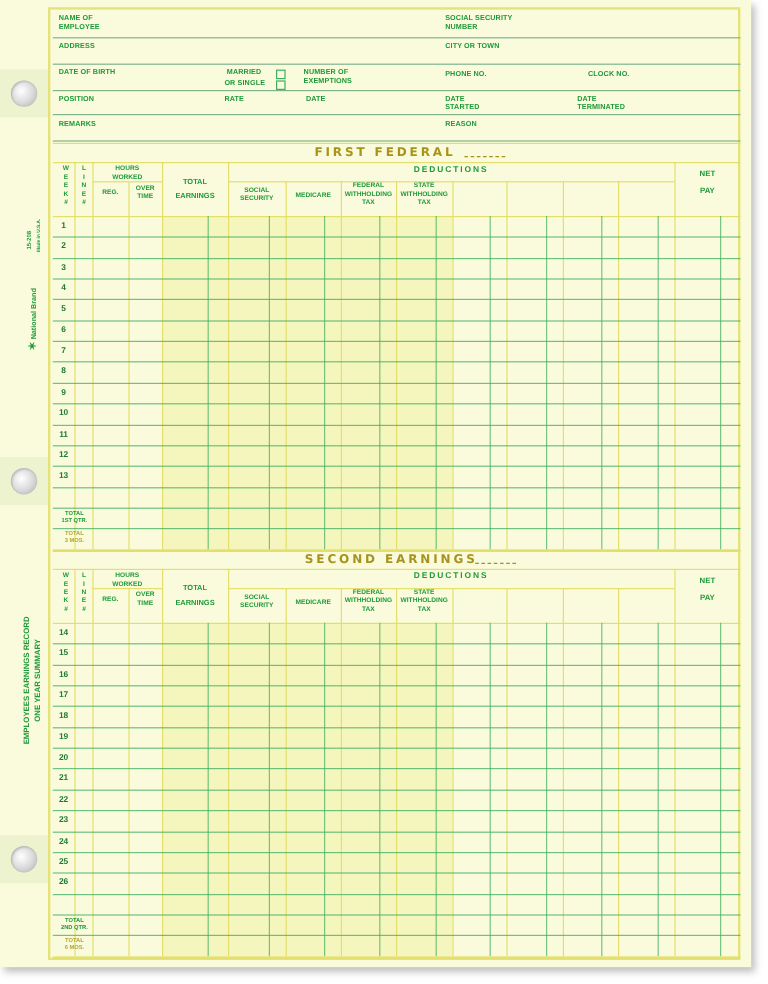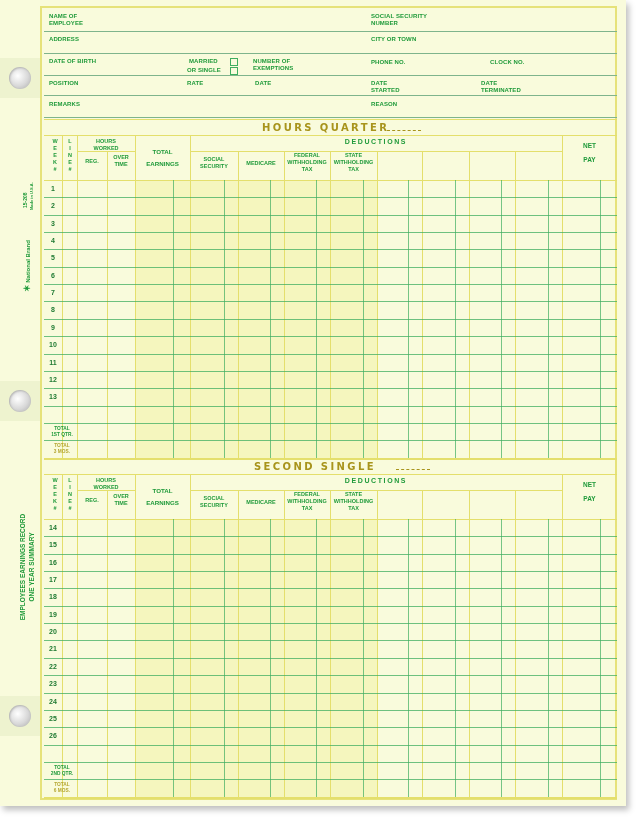--- a/index.html
+++ b/index.html
@@ -105,21 +105,21 @@
     <div class="" style="left: 485px; top: 46px; width: 85px; height: 20px; position: absolute;"></div>
     <div class="" style="left: 45px; top: 68px; width: 95px; height: 18px; position: absolute;"></div>
     <div class="" style="left: 160px; top: 68px; width: 50px; height: 18px; position: absolute;"></div>
     <div class="" style="left: 230px; top: 68px; width: 95px; height: 18px; position: absolute;"></div>
     <div class="" style="left: 360px; top: 68px; width: 75px; height: 18px; position: absolute;"></div>
     <div class="" style="left: 480px; top: 68px; width: 90px; height: 18px; position: absolute;"></div>
     <div class="" style="left: 45px; top: 88px; width: 280px; height: 20px; position: absolute;"></div>
     <div class="" style="left: 360px; top: 88px; width: 210px; height: 20px; position: absolute;"></div>
     <div class="shade" style="left: 93px; top: 172px; width: 242px; height: 277.9px;"></div>
     <div class="hline" style="left: 2px; top: 111px; width: 573px; height: 1px; background: rgb(228, 223, 108);"></div>
-    <div class="qtitle" style="left: 220px; top: 114px; white-space: pre;">HOURS QUARTER</div>
+    <div class="qtitle" style="left: 220px; top: 114px; white-space: pre;">FIRST FEDERAL</div>
     <div class="qblank" style="left: 345px; top: 116px;"></div>
     <div class="hline" style="left: 2px; top: 127px; width: 573px; height: 1px; background: rgb(228, 223, 108);"></div>
     <div class="yline" style="left: 20px; top: 127px; width: 1px; height: 322.9px;"></div>
     <div class="yline" style="left: 35px; top: 127px; width: 1px; height: 322.9px;"></div>
     <div class="yline" style="left: 93px; top: 127px; width: 1px; height: 322.9px;"></div>
     <div class="yline" style="left: 148px; top: 127px; width: 1px; height: 322.9px;"></div>
     <div class="yline" style="left: 520px; top: 127px; width: 1px; height: 322.9px;"></div>
     <div class="yline" style="left: 65px; top: 143px; width: 1px; height: 306.9px;"></div>
     <div class="yline" style="left: 196px; top: 143px; width: 1px; height: 306.9px;"></div>
     <div class="yline" style="left: 242px; top: 143px; width: 1px; height: 306.9px;"></div>
@@ -211,21 +211,21 @@
     <div class="gline" style="left: 2px; top: 397.55px; width: 573px; height: 1px; opacity: 0.75;"></div>
     <div class="gline" style="left: 2px; top: 414.9px; width: 573px; height: 1px; opacity: 0.75;"></div>
     <div class="total-lbl" style="left: 3px; top: 417.9px; white-space: pre;">TOTAL
 1ST QTR.</div>
     <div class="gline" style="left: 2px; top: 432.4px; width: 573px; height: 1px; opacity: 0.75;"></div>
     <div class="total-lbl y" style="left: 3px; top: 435.4px; white-space: pre;">TOTAL
 3 MOS.</div>
     <div class="yline" style="left: 2px; top: 449.9px; width: 573px; height: 2px;"></div>
     <div class="shade" style="left: 93px; top: 511px; width: 242px; height: 277.9px;"></div>
     <div class="hline" style="left: 2px; top: 450px; width: 573px; height: 1px; background: rgb(228, 223, 108);"></div>
-    <div class="qtitle" style="left: 212px; top: 453px; white-space: pre;">SECOND SINGLE</div>
+    <div class="qtitle" style="left: 212px; top: 453px; white-space: pre;">SECOND EARNINGS</div>
     <div class="qblank" style="left: 354px; top: 455px;"></div>
     <div class="hline" style="left: 2px; top: 466px; width: 573px; height: 1px; background: rgb(228, 223, 108);"></div>
     <div class="yline" style="left: 20px; top: 466px; width: 1px; height: 322.9px;"></div>
     <div class="yline" style="left: 35px; top: 466px; width: 1px; height: 322.9px;"></div>
     <div class="yline" style="left: 93px; top: 466px; width: 1px; height: 322.9px;"></div>
     <div class="yline" style="left: 148px; top: 466px; width: 1px; height: 322.9px;"></div>
     <div class="yline" style="left: 520px; top: 466px; width: 1px; height: 322.9px;"></div>
     <div class="yline" style="left: 65px; top: 482px; width: 1px; height: 306.9px;"></div>
     <div class="yline" style="left: 196px; top: 482px; width: 1px; height: 306.9px;"></div>
     <div class="yline" style="left: 242px; top: 482px; width: 1px; height: 306.9px;"></div>

